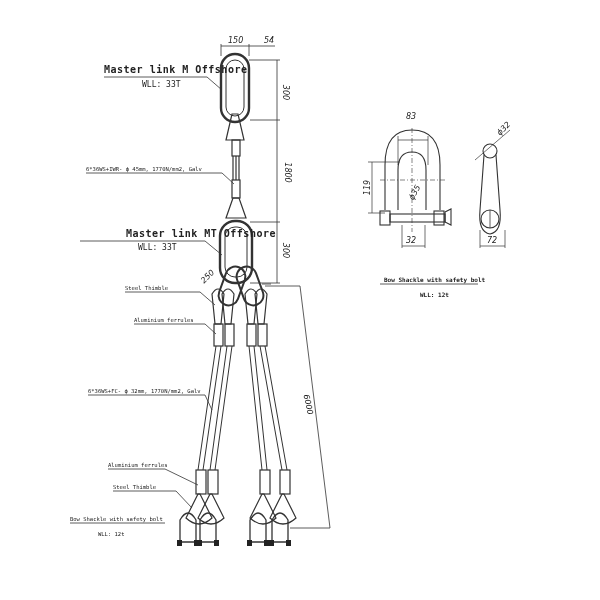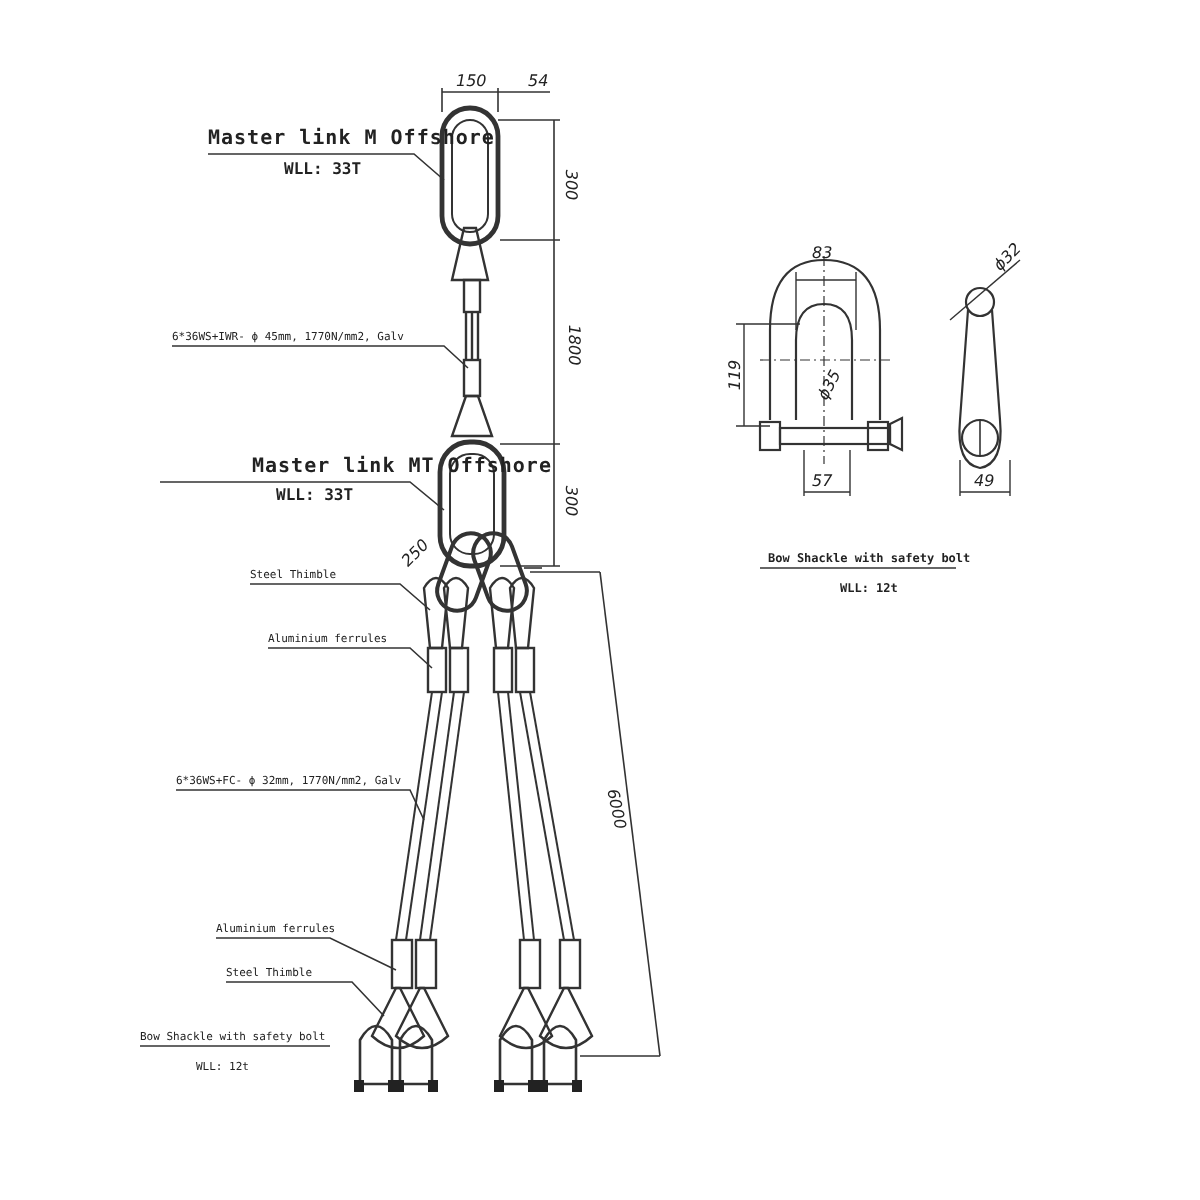--- a/index.html
+++ b/index.html
@@ -1,20 +1,20 @@
 <!DOCTYPE html>
 <html><head>
 <meta charset="utf-8">
 <style>
   html, body { margin:0; padding:0; background:#ffffff; }
   #canvas { position:relative; width:600px; height:600px; background:#fff; overflow:hidden; }
   svg { position:absolute; left:0; top:0; }
   .lbl { position:absolute; font-family:"DejaVu Sans Mono", monospace; color:#222; white-space:nowrap; }
   .big { font-size:10px; font-weight:bold; letter-spacing:0.5px; }
-  .mid { font-size:8px; font-weight:bold;text-align:center; }
+  .mid { font-size:8px; font-weight:normal;text-align:center; }
   .sm  { font-size:5.5px; }
   .dim { position:absolute; font-family:"DejaVu Sans", sans-serif; font-style:italic; font-size:8px; color:#222; white-space:nowrap; }
   .rot { transform:rotate(90deg); transform-origin:center; }
   .rot2 { transform:rotate(-62deg); transform-origin:center; }
   .rot3 { transform:rotate(-45deg); transform-origin:center; }
   .rot4 { transform:rotate(78deg); transform-origin:center; }
 </style>
 </head>
 <body>
 
@@ -161,21 +161,21 @@
 <div class="lbl sm" style="left:98px;top:531px;">WLL: 12t</div>
 
 <div class="dim" style="left:228px;top:36px;">150</div>
 <div class="dim" style="left:264px;top:36px;">54</div>
 <div class="dim rot" style="left:278px;top:88px;">300</div>
 <div class="dim rot" style="left:277px;top:168px;">1800</div>
 <div class="dim rot" style="left:278px;top:246px;">300</div>
 <div class="dim rot3" style="left:200px;top:272px;">250</div>
 <div class="dim rot4" style="left:298px;top:400px;">6000</div>
 
-<div class="dim" style="left:406px;top:122px;">83</div>
+<div class="dim" style="left:406px;top:112px;">83</div>
 <div class="dim rot2" style="left:407px;top:188px;">ϕ35</div>
 <div class="dim" style="left:360px;top:183px;transform:rotate(-90deg);">119</div>
-<div class="dim" style="left:406px;top:236px;">57</div>
+<div class="dim" style="left:406px;top:236px;">32</div>
 <div class="dim rot3" style="left:496px;top:124px;">ϕ32</div>
-<div class="dim" style="left:487px;top:236px;">49</div>
+<div class="dim" style="left:487px;top:236px;">72</div>
 <div class="lbl sm" style="left:384px;top:276px;font-weight:bold;font-size:6px;">Bow Shackle with safety bolt</div>
 <div class="lbl sm" style="left:420px;top:291px;font-weight:bold;font-size:6px;">WLL: 12t</div>
 </div>
 
 </body></html>

